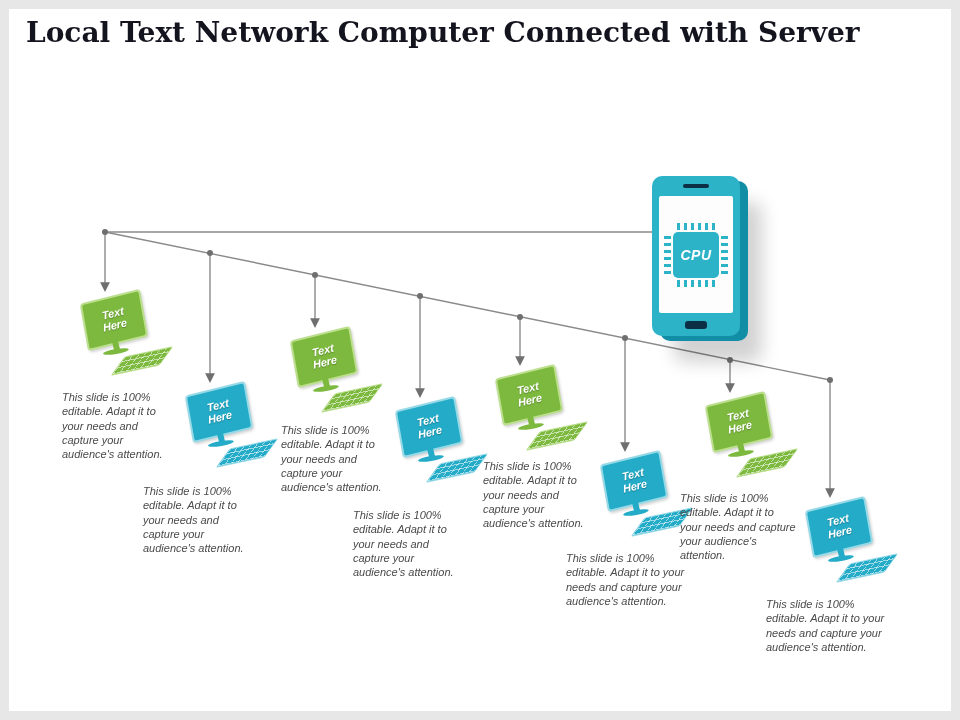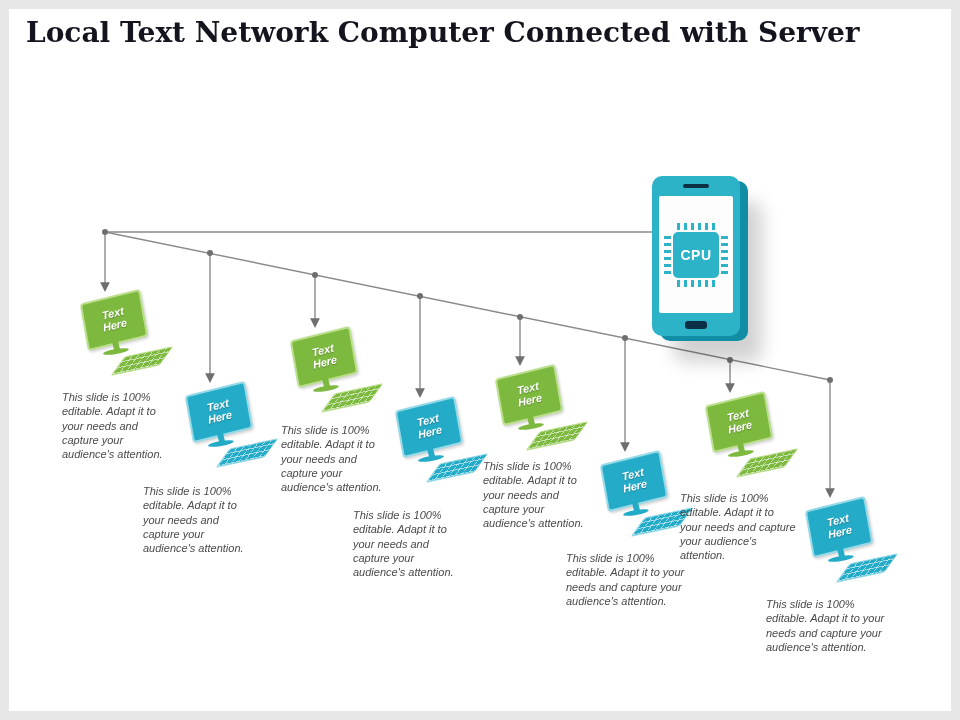--- a/index.html
+++ b/index.html
@@ -51,21 +51,21 @@
   .pins-top    { position:absolute; top:0; left:13px; right:13px; height:7px;
                  background:repeating-linear-gradient(90deg,#2db3c8 0 3px, transparent 3px 7px); }
   .pins-bottom { position:absolute; bottom:0; left:13px; right:13px; height:7px;
                  background:repeating-linear-gradient(90deg,#2db3c8 0 3px, transparent 3px 7px); }
   .pins-left   { position:absolute; left:0; top:13px; bottom:13px; width:7px;
                  background:repeating-linear-gradient(0deg,#2db3c8 0 3px, transparent 3px 7px); }
   .pins-right  { position:absolute; right:0; top:13px; bottom:13px; width:7px;
                  background:repeating-linear-gradient(0deg,#2db3c8 0 3px, transparent 3px 7px); }
   .cpu-core { position:absolute; inset:9px; background:#2db3c8; border-radius:5px;
               display:flex; align-items:center; justify-content:center;
-              color:#fff; font-weight:bold; font-size:14px; letter-spacing:.5px; }
+              color:#fff; font-weight:bold; font-size:14px; letter-spacing:.5px;font-style:italic; }
 
   
   .c1 { left:77px;  top:296px; }  .c2 { left:182px; top:388px; }
   .c3 { left:287px; top:333px; }  .c4 { left:392px; top:403px; }
   .c5 { left:492px; top:371px; }  .c6 { left:597px; top:457px; }
   .c7 { left:702px; top:398px; }  .c8 { left:802px; top:503px; }
 
   .cap1 { left:62px;  top:390px; width:112px; }
   .cap2 { left:143px; top:484px; width:112px; }
   .cap3 { left:281px; top:423px; width:114px; }

